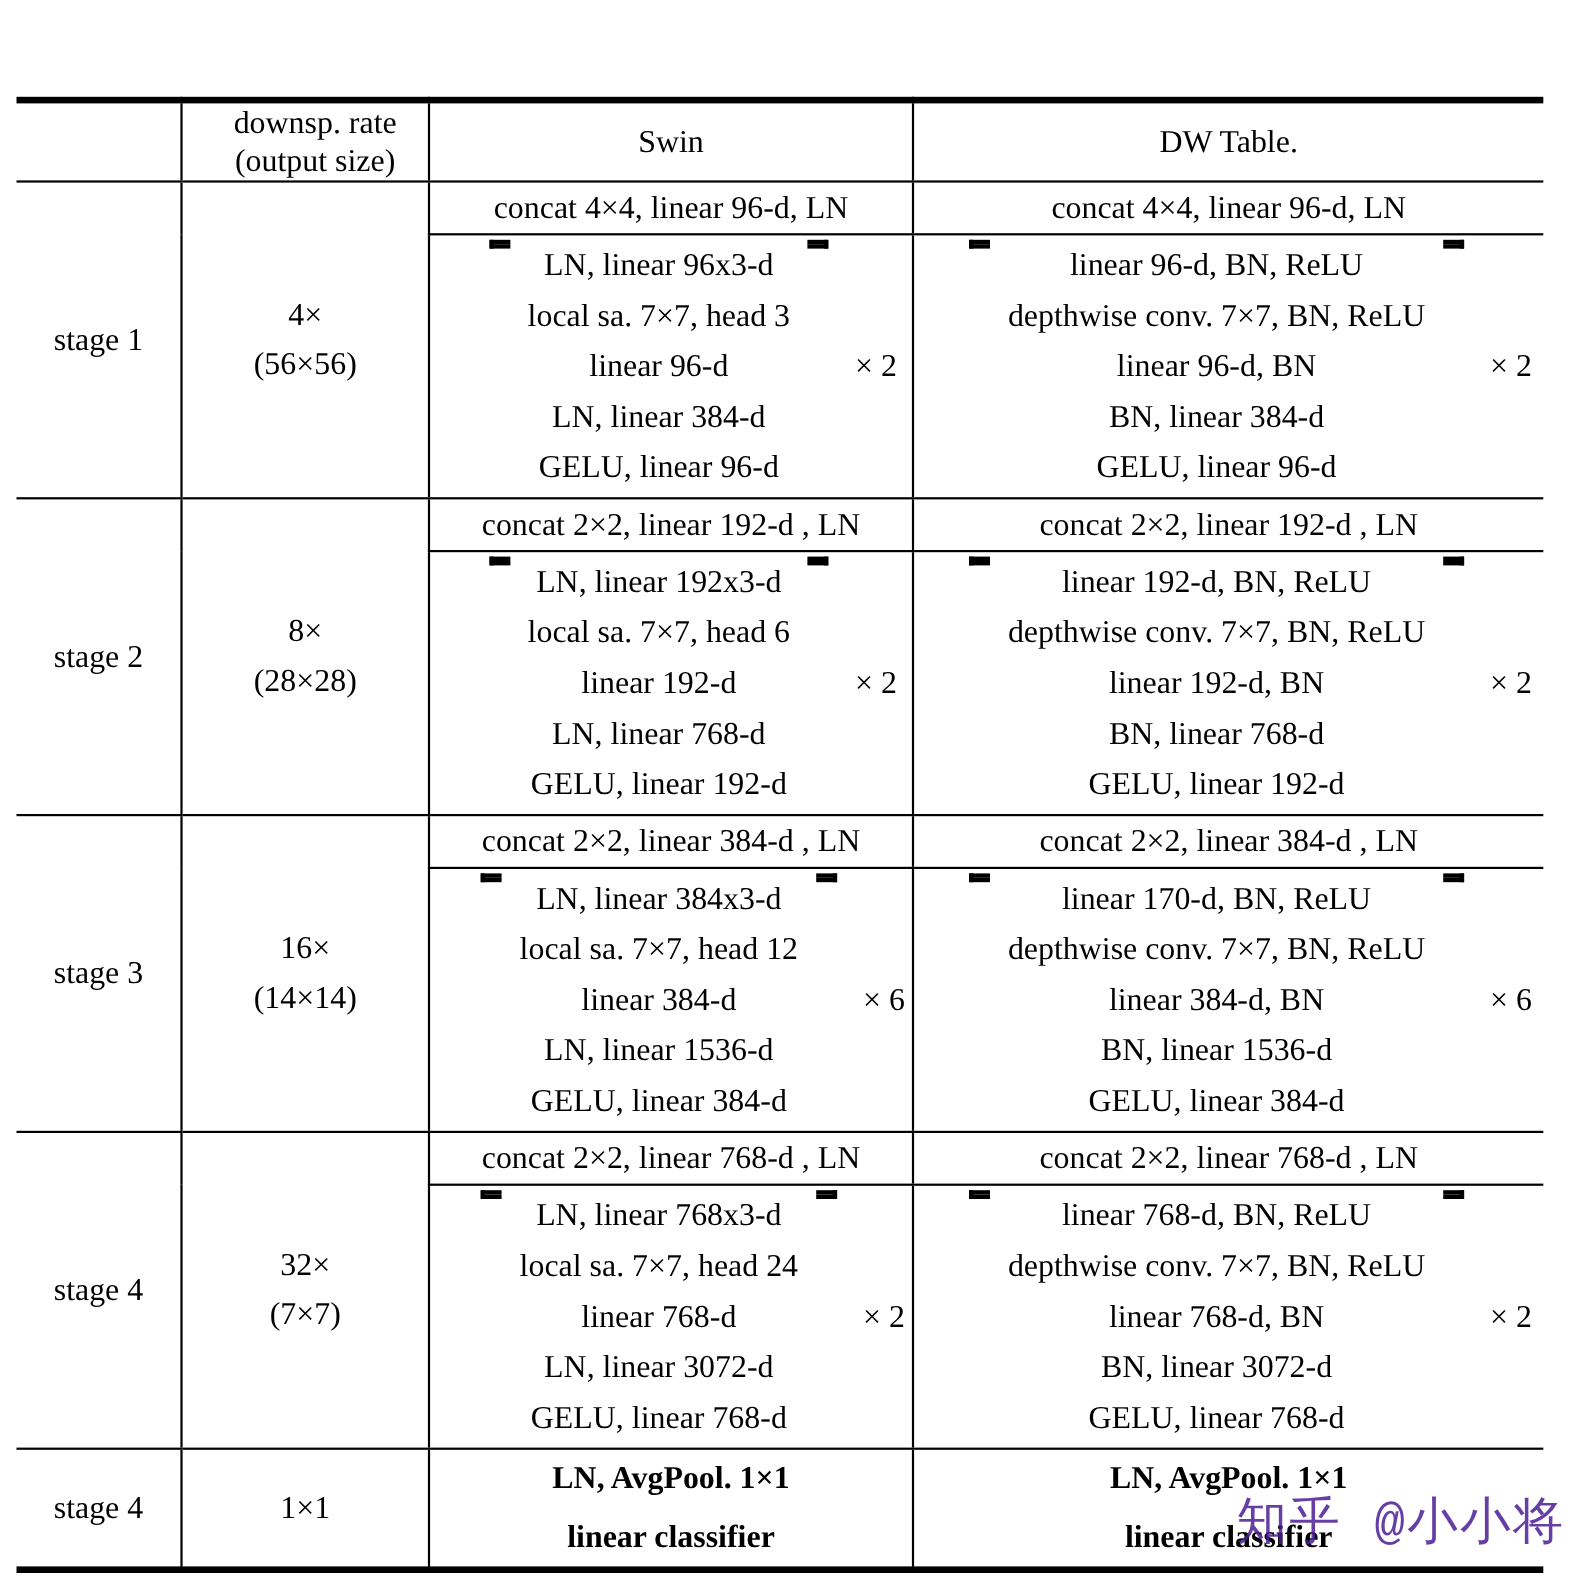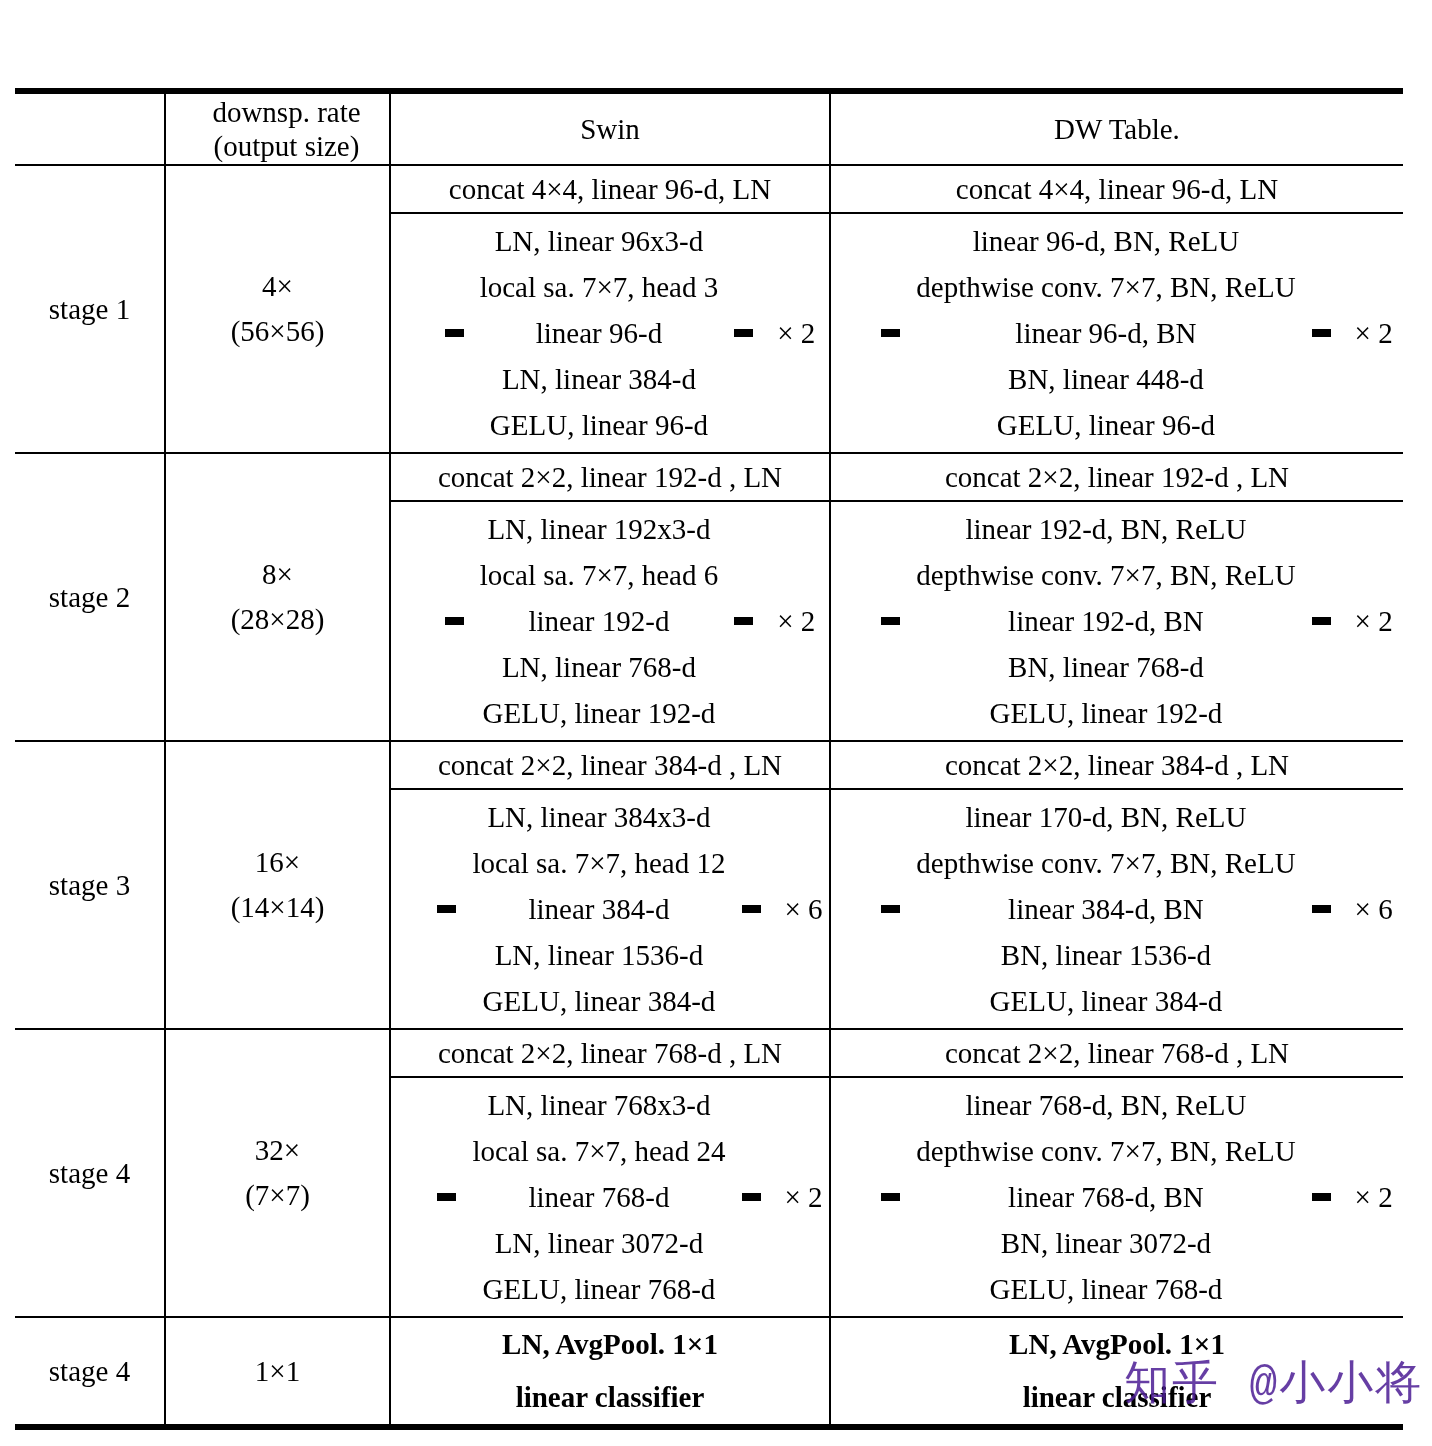--- a/index.html
+++ b/index.html
@@ -56,21 +56,21 @@
   td.block-cell  { height: 238px; }
   tr.final td    { height: 98px; }
 
   .twoline div { line-height: 53px; white-space: nowrap; font-weight: bold; }
   .rate div    { line-height: 45px; white-space: nowrap; }
 
   
   .blockwrap {
     display: flex;
     justify-content: center;
-    align-items: center;
+    align-items: flex-start;
     height: 230px;
     margin: 4px 0;
     padding-left: 40px;
   }
   .bracket { width: 15px; flex: 0 0 15px; }
   .br-l { border-left: 4px solid #000; border-top: 4px solid #000; border-bottom: 4px solid #000; }
   .br-r { border-right: 4px solid #000; border-top: 4px solid #000; border-bottom: 4px solid #000; }
   .blines {
     display: flex;
     flex-direction: column;
@@ -146,21 +146,21 @@
         <div class="repeat">× 2</div>
       </div>
     </td>
     <td class="vl hb block-cell">
       <div class="blockwrap">
         <div class="bracket br-l"></div>
         <div class="blines">
           <div>linear 96-d, BN, ReLU</div>
           <div>depthwise conv. 7×7, BN, ReLU</div>
           <div>linear 96-d, BN</div>
-          <div>BN, linear 448-d</div>
+          <div>BN, linear 384-d</div>
           <div>GELU, linear 96-d</div>
         </div>
         <div class="bracket br-r"></div>
         <div class="repeat">× 2</div>
       </div>
     </td>
   </tr>
 
   <tr>
     <td rowspan="2" class="hb">stage 2</td>

